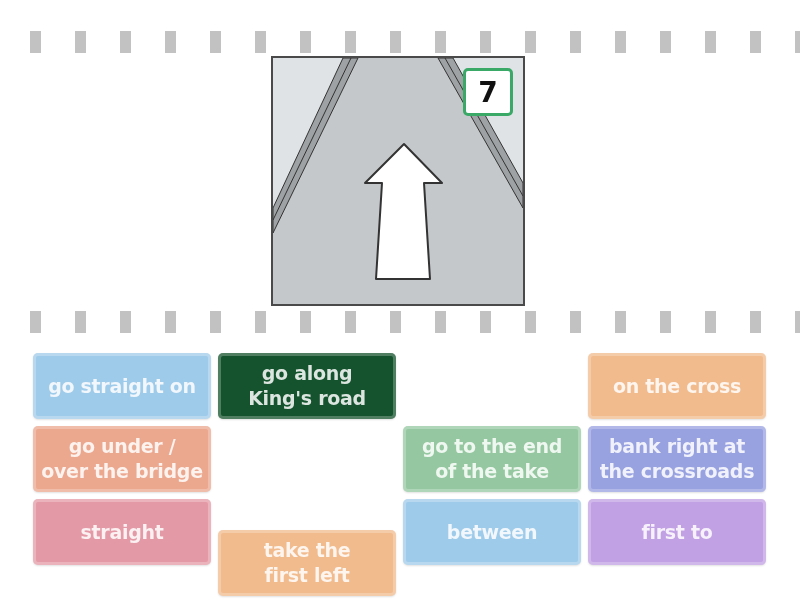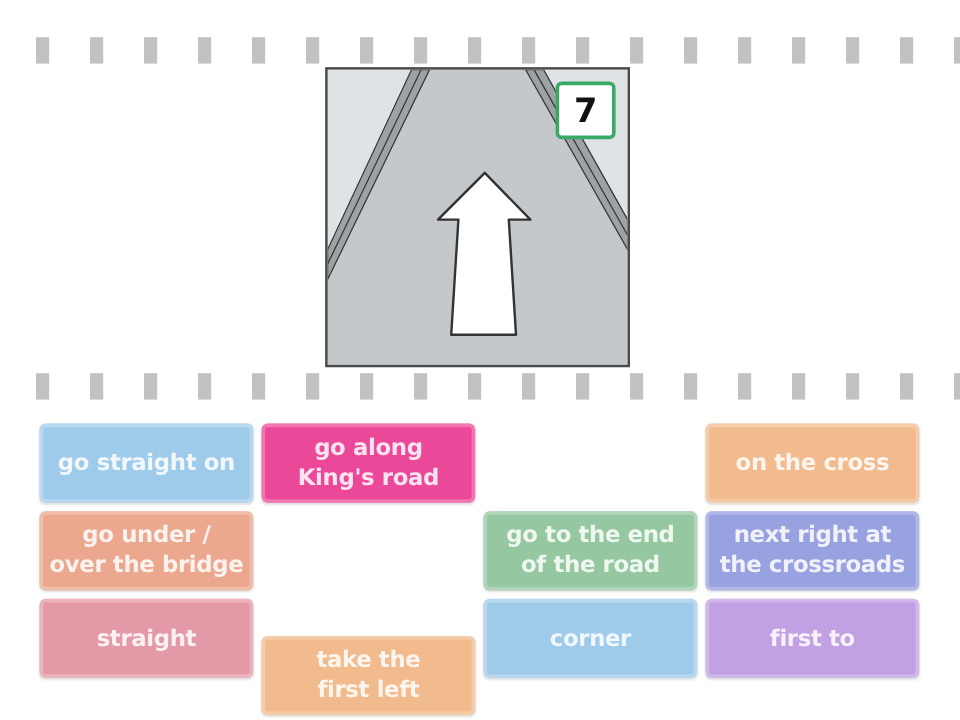--- a/index.html
+++ b/index.html
@@ -94,27 +94,27 @@
     <div class="dash" style="left: 570px; background: rgb(194, 194, 194);"></div>
     <div class="dash" style="left: 615px; background: rgb(194, 194, 194);"></div>
     <div class="dash" style="left: 660px; background: rgb(194, 194, 194);"></div>
     <div class="dash" style="left: 705px; background: rgb(194, 194, 194);"></div>
     <div class="dash" style="left: 750px; background: rgb(194, 194, 194);"></div>
     <div class="dash" style="left: 795px; background: rgb(194, 194, 194);"></div>
   </div>
 
 <div class="tiles">
   <div class="tile" style="left: 0px; top: 0px; background: rgb(159, 203, 234);">go straight on</div>
-  <div class="tile" style="left: 185px; top: 0px; background: #ec4899;">go along
+  <div class="tile" style="left: 185px; top: 0px; background: #14532d;">go along
 King's road</div>
   <div class="tile" style="left: 555px; top: 0px; background: rgb(242, 187, 142);">on the cross</div>
   <div class="tile" style="left: 0px; top: 73px; background: rgb(236, 167, 143);">go under /
 over the bridge</div>
   <div class="tile" style="left: 370px; top: 73px; background: rgb(149, 200, 160);">go to the end
-of the road</div>
-  <div class="tile" style="left: 555px; top: 73px; background: rgb(152, 162, 224);">next right at
+of the take</div>
+  <div class="tile" style="left: 555px; top: 73px; background: rgb(152, 162, 224);">bank right at
 the crossroads</div>
   <div class="tile" style="left: 0px; top: 146px; background: rgb(228, 154, 166);">straight</div>
   <div class="tile" style="left: 185px; top: 146px; background: rgb(242, 187, 142); margin-top: 31px;">take the
 first left</div>
-  <div class="tile" style="left: 370px; top: 146px; background: rgb(159, 203, 234);">corner</div>
+  <div class="tile" style="left: 370px; top: 146px; background: rgb(159, 203, 234);">between</div>
   <div class="tile" style="left: 555px; top: 146px; background: rgb(193, 160, 228);">first to</div>
 </div>
 
 </body></html>

